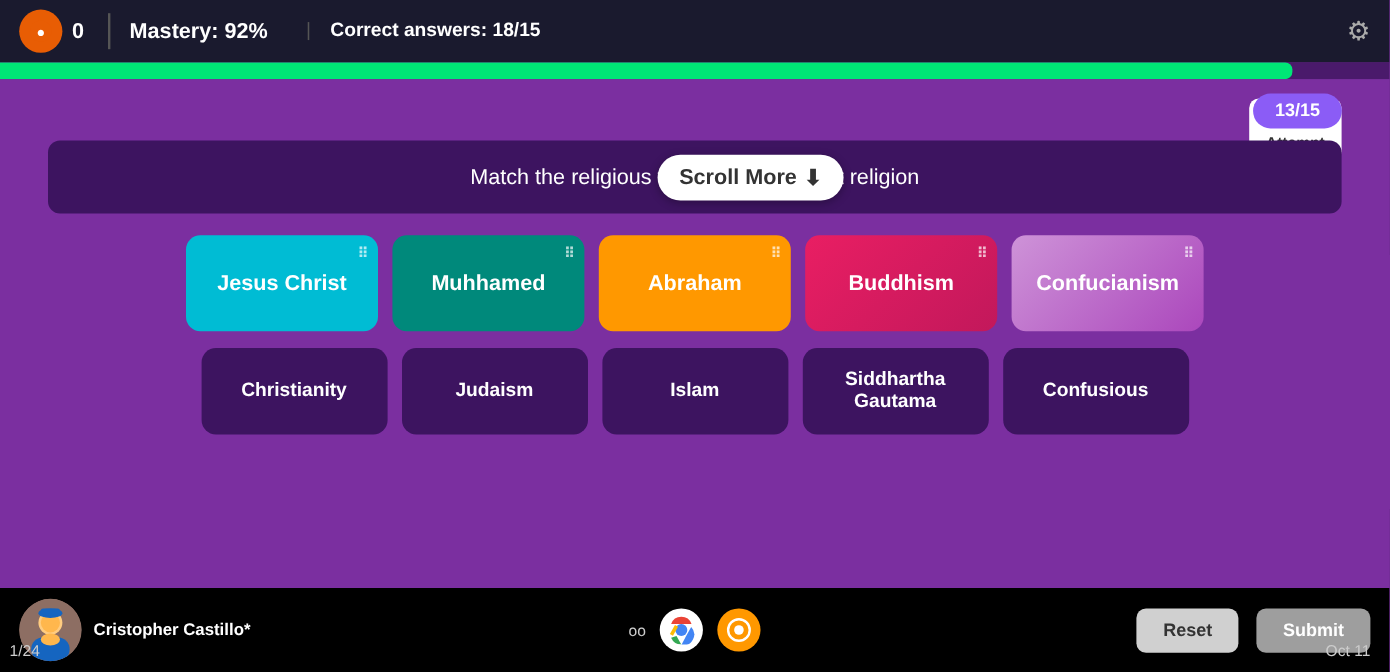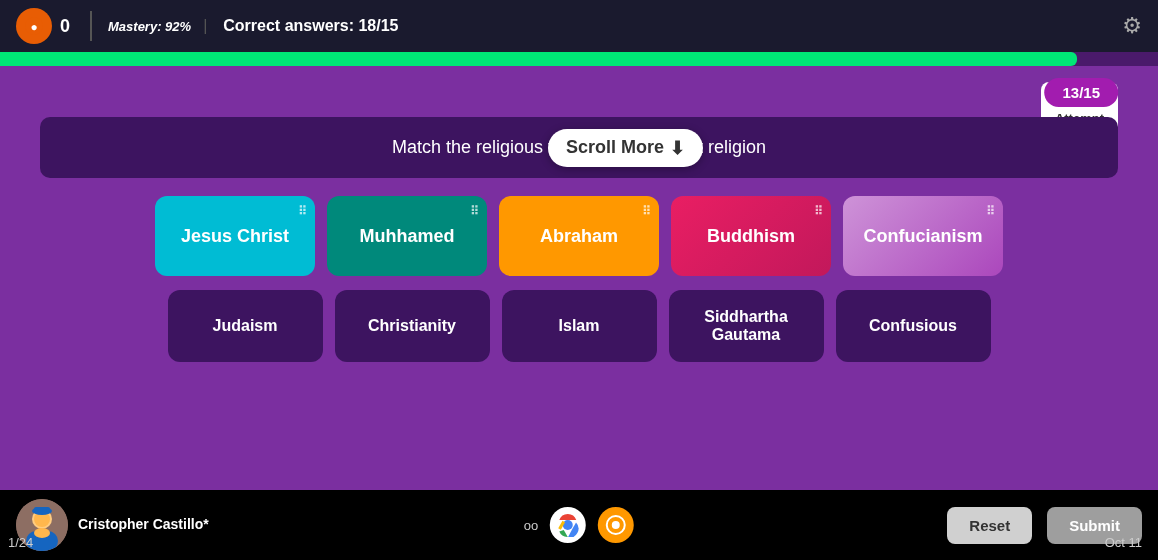--- a/index.html
+++ b/index.html
@@ -41,24 +41,23 @@
       margin-right: 20px;
     }
     .top-bar-divider {
       width: 2px;
       height: 30px;
       background: #555;
       margin-right: 16px;
     }
     .mastery-text {
       color: white;
-      font-size: 13px;
-      font-weight: bold;
-      margin-right: 12px;
-      font-style: italic;
+      font-size: 18px;
+      font-weight: bold;
+      margin-right: 32px;
     }
     .correct-text {
       color: white;
       font-size: 16px;
       font-weight: bold;
     }
     .gear-icon {
       margin-left: auto;
       color: #aaa;
       font-size: 22px;
@@ -100,21 +99,21 @@
       color: #333;
       line-height: 1.3;
     }
     .attempt-badge .attempt-num {
       font-size: 18px;
       font-weight: bold;
     }
 
     
     .counter-pill {
-      background: #a21caf;
+      background: #8b5cf6;
       color: white;
       border-radius: 20px;
       padding: 6px 18px;
       font-size: 15px;
       font-weight: bold;
       display: inline-block;
       margin: 0 auto;
       position: relative;
       left: 50%;
       transform: translateX(-50%);
@@ -357,24 +356,24 @@
       <span class="card-grid-icon">⠿</span>
     </div>
     <div class="card card-purple-light">
       <span>Confucianism</span>
       <span class="card-grid-icon">⠿</span>
     </div>
   </div>
 
   <div class="bottom-row">
     <div class="answer-box">
+      <span>Christianity</span>
+    </div>
+    <div class="answer-box">
       <span>Judaism</span>
-    </div>
-    <div class="answer-box">
-      <span>Christianity</span>
     </div>
     <div class="answer-box">
       <span>Islam</span>
     </div>
     <div class="answer-box">
       <span>Siddhartha<br>Gautama</span>
     </div>
     <div class="answer-box">
       <span>Confusious</span>
     </div>

